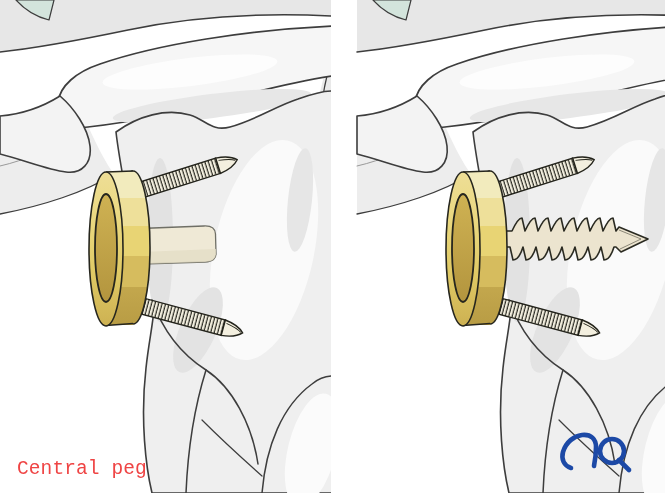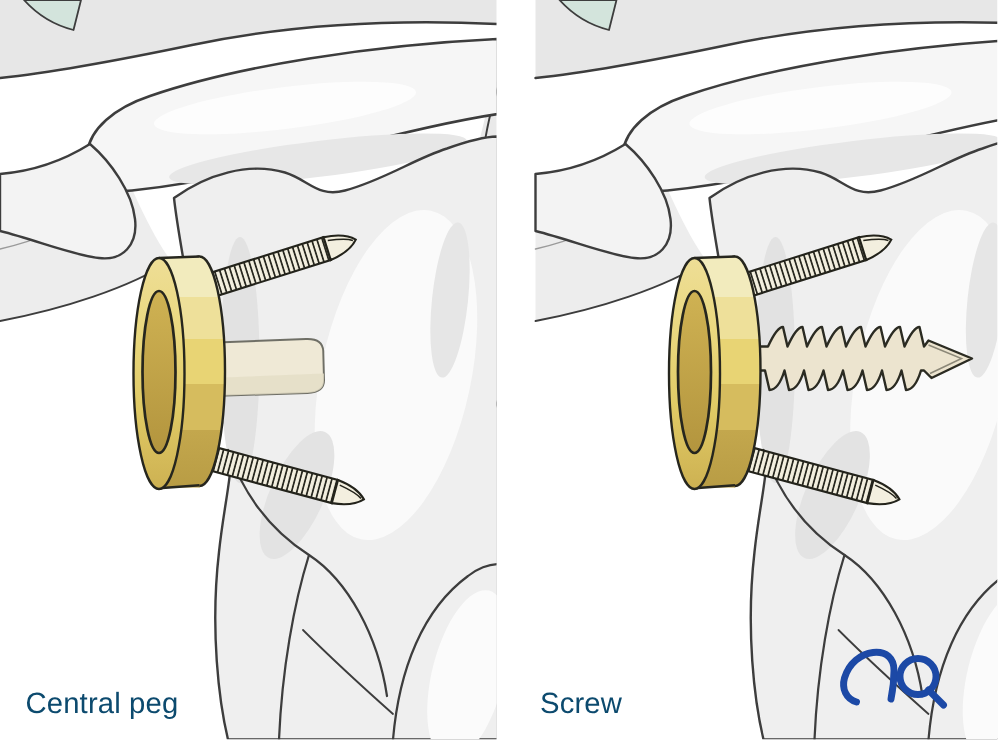--- a/index.html
+++ b/index.html
@@ -8,24 +8,25 @@
     width:665px;height:493px;
     background:#ffffff;
     overflow:hidden;
     font-family:"Liberation Sans", sans-serif;
   }
   .stage svg.scene{position:absolute;left:0;top:0;}
   .caption{
     position:absolute;
     font-size:19.5px;
     line-height:24px;
-    color:#0c4a6e;
+    color:#ef4444;
     letter-spacing:0.1px;
     white-space:nowrap;
     user-select:none;
+    font-family:Liberation Mono, monospace;
   }
   .caption.left{left:17px;top:457px;}
   .caption.right{left:360px;top:457px;}
   .ao-logo{position:absolute;left:556px;top:424px;width:80px;height:52px;pointer-events:none;}
 </style>
 </head>
 <body>
 
 <div class="stage">
 
@@ -144,21 +145,20 @@
     <g transform="translate(357,0)">
       <use href="#anatomy"></use>
       <use href="#pegTop"></use>
       <use href="#pegBottom"></use>
       <use href="#centralScrew"></use>
       <use href="#ring"></use>
     </g>
   </svg>
 
   <div class="caption left">Central peg</div>
-  <div class="caption right">Screw</div>
 
   <svg class="ao-logo" viewBox="556 424 80 52" role="img" aria-label="AO">
     <g fill="none" stroke="#1c49a6" stroke-width="4.6" stroke-linecap="round">
       <path d="M571,468 C564,466 561,459 563,452 C566,442 574,436 582,435 C591,434 596,439 596,447 C596,454 595,461 594,466"></path>
       <circle cx="612" cy="451" r="12"></circle>
       <path d="M619,460 C623,464 626,467 629,470"></path>
     </g>
   </svg>
 
 </div>

